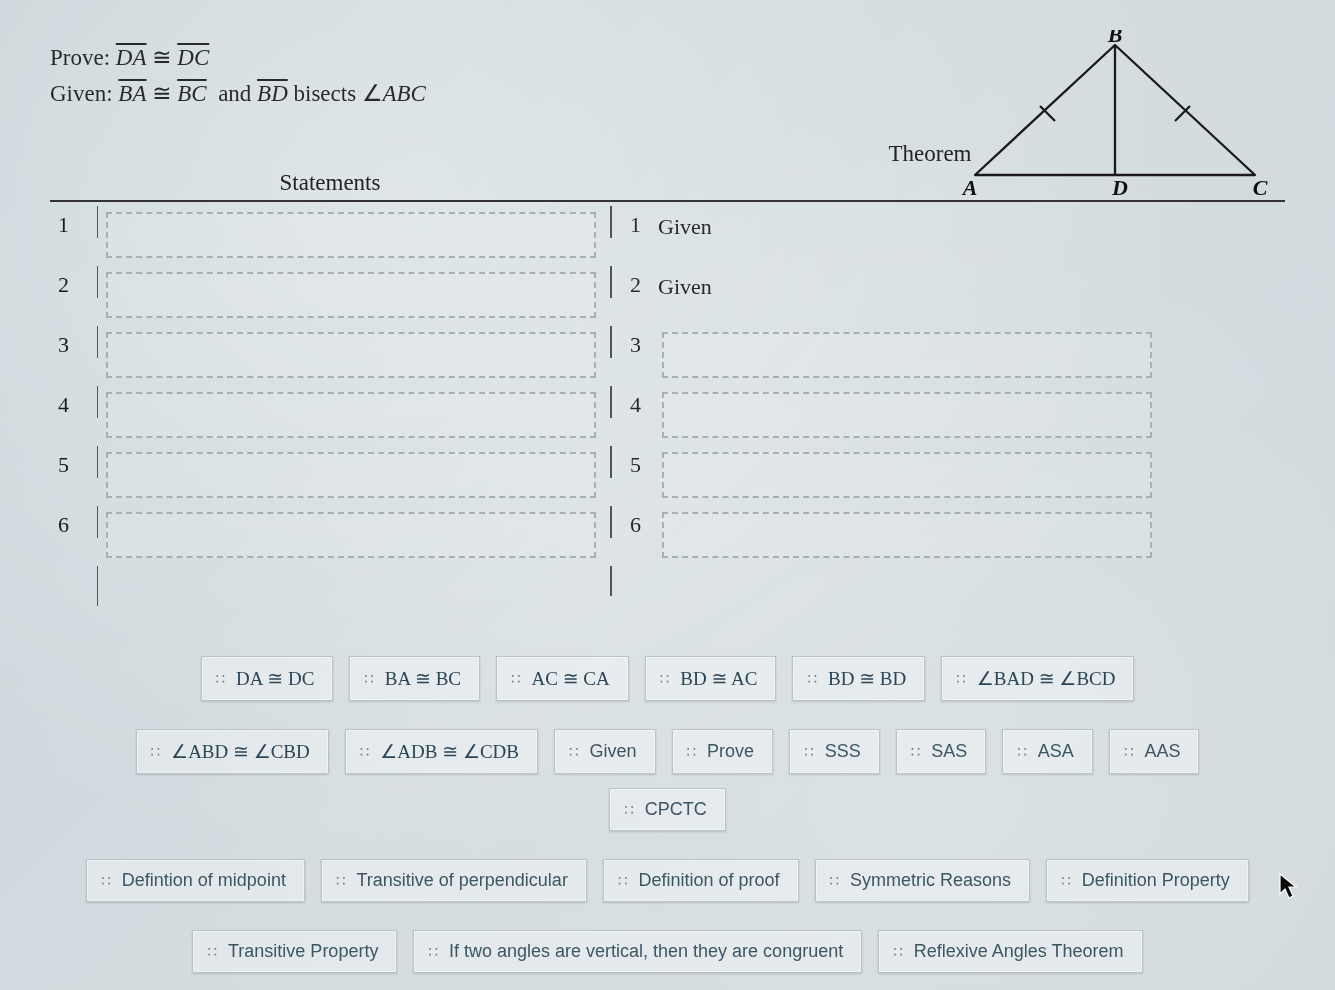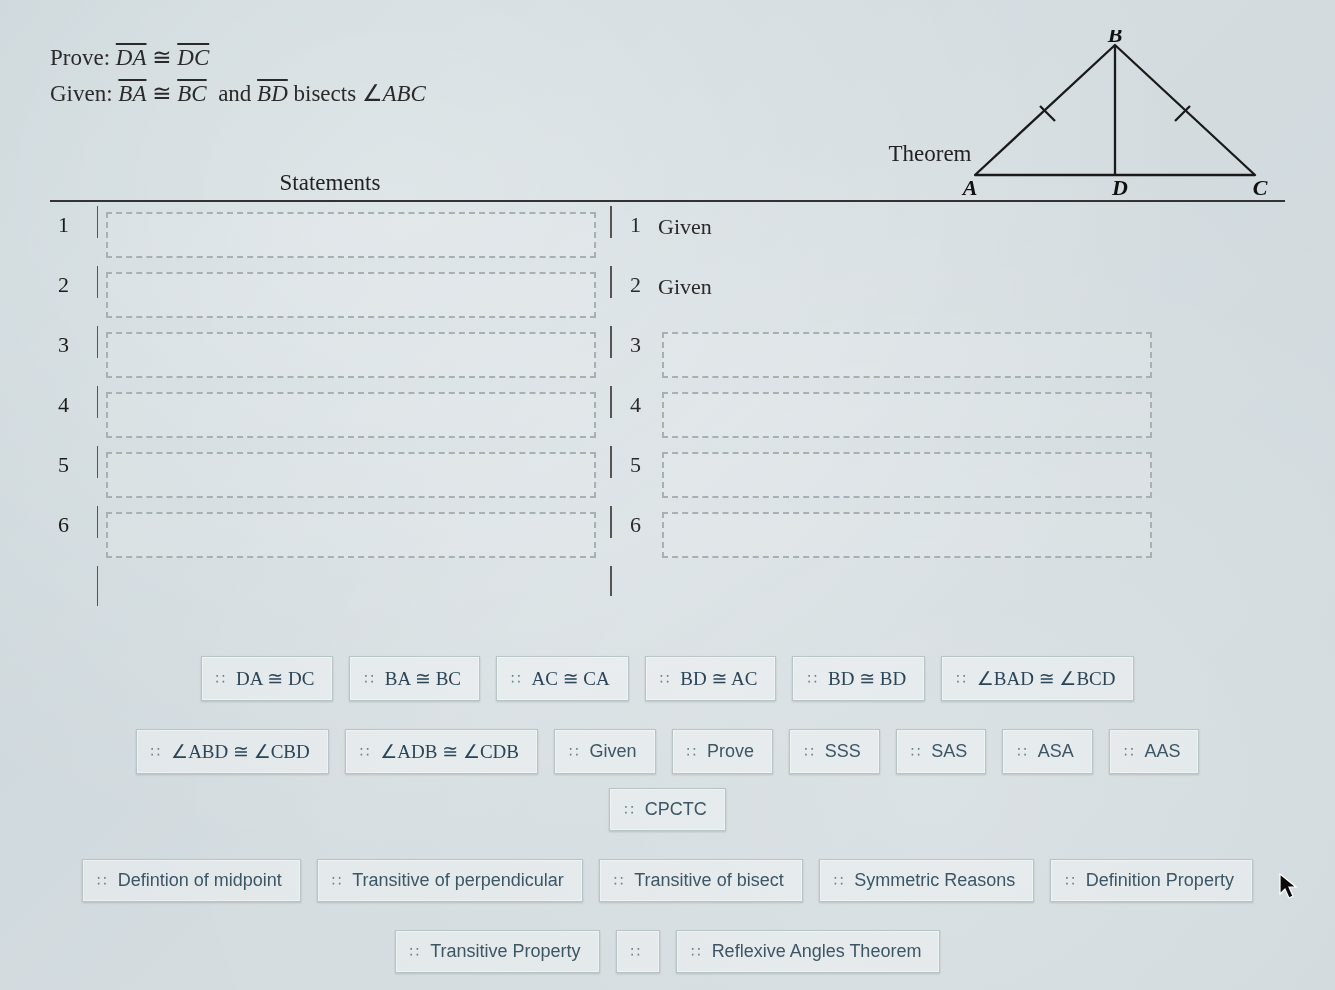--- a/index.html
+++ b/index.html
@@ -332,38 +332,39 @@
     <div class="tile">
         <span class="grip">∷</span>
         <span class="label-text">Defintion of midpoint</span>
       </div>
     <div class="tile">
         <span class="grip">∷</span>
         <span class="label-text">Transitive of perpendicular</span>
       </div>
     <div class="tile">
         <span class="grip">∷</span>
-        <span class="label-text">Transitive of bisect</span>
+        <span class="label-text">Definition of proof</span>
       </div>
     <div class="tile">
         <span class="grip">∷</span>
         <span class="label-text">Symmetric Reasons</span>
       </div>
     <div class="tile">
         <span class="grip">∷</span>
         <span class="label-text">Definition Property</span>
       </div>
     <div style="flex-basis:100%;height:0"></div>
 
     <div class="tile">
         <span class="grip">∷</span>
         <span class="label-text">Transitive Property</span>
       </div>
     <div class="tile">
         <span class="grip">∷</span>
+        <span class="label-text">If two angles are vertical, then they are congruent</span>
       </div>
     <div class="tile">
         <span class="grip">∷</span>
         <span class="label-text">Reflexive Angles Theorem</span>
       </div>
     <div style="flex-basis:100%;height:0"></div>
 
   </div>
 
   <svg class="cursor-arrow" viewBox="0 0 20 28">

